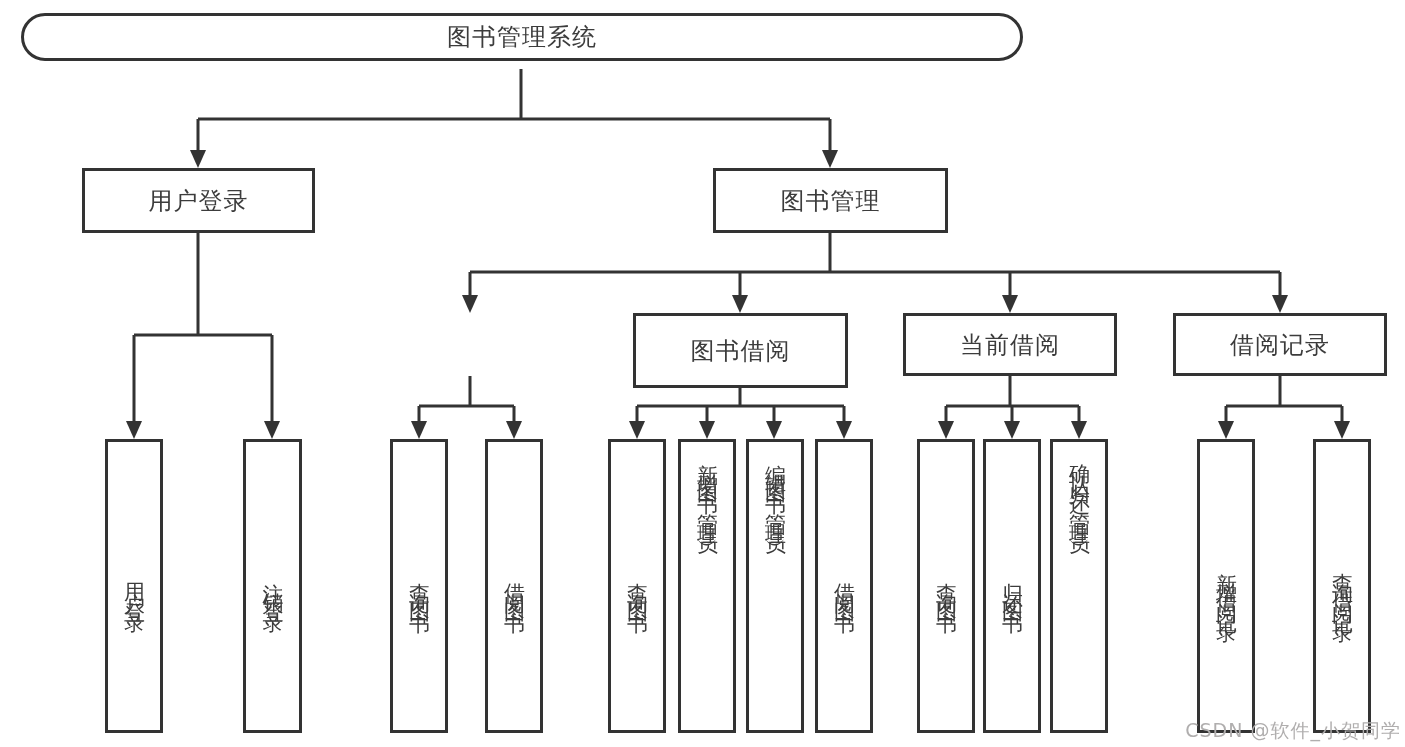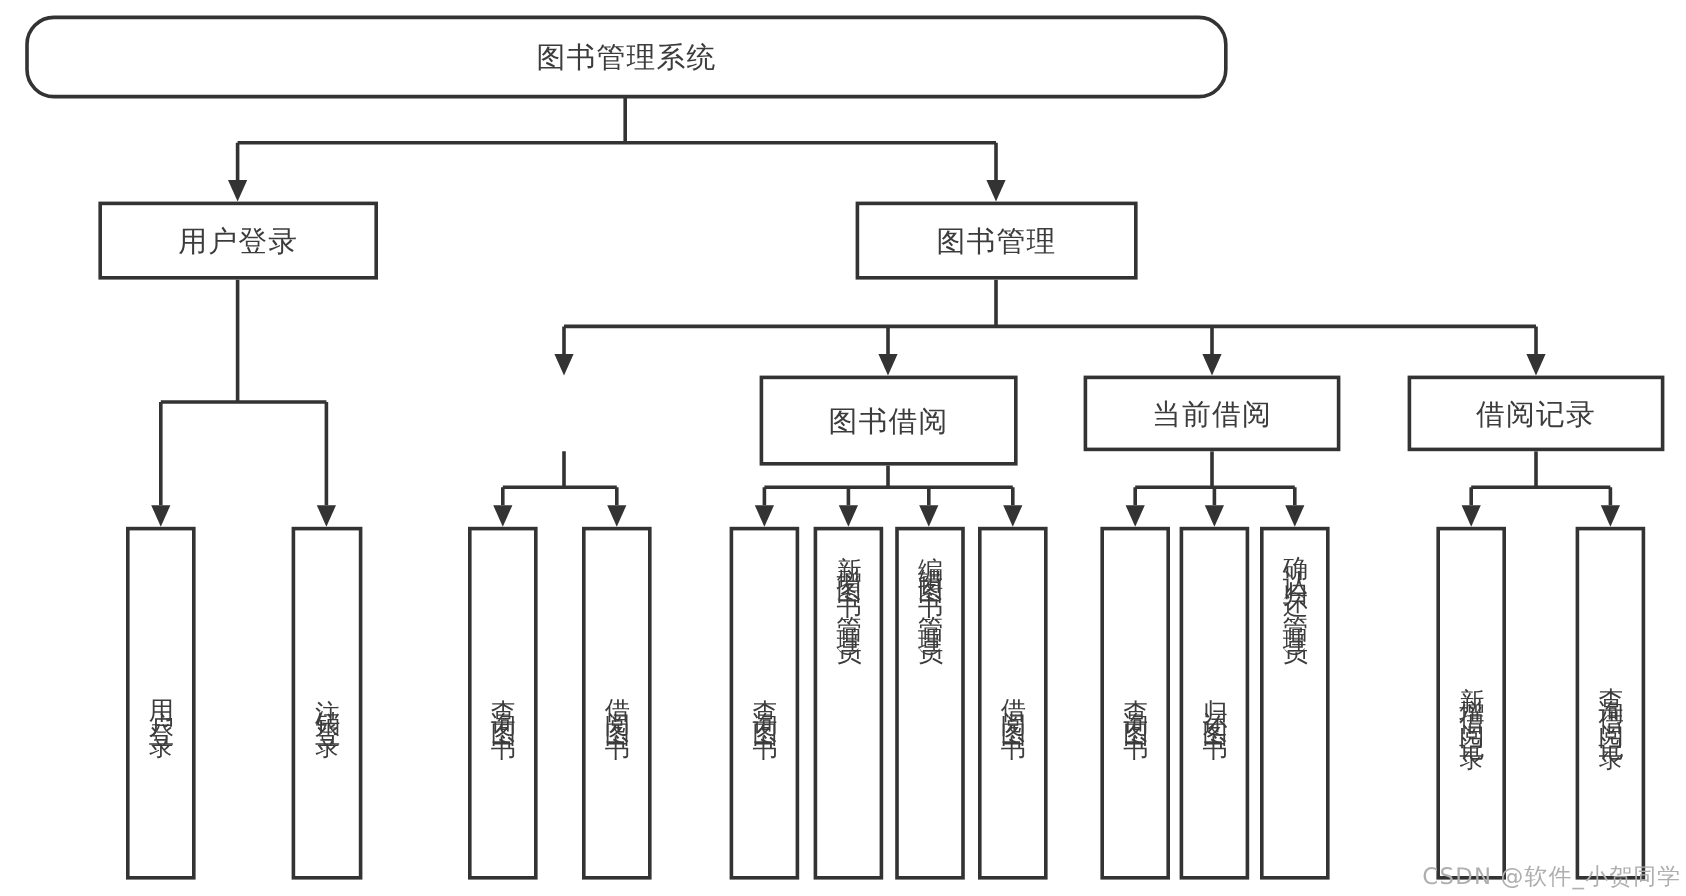--- a/index.html
+++ b/index.html
@@ -64,21 +64,21 @@
     <path d="M1010 376V406 M946 406H1079 M946 406V421 M1012 406V421 M1079 406V421"></path>
     <polygon points="938,421 954,421 946,439"></polygon>
     <polygon points="1004,421 1020,421 1012,439"></polygon>
     <polygon points="1071,421 1087,421 1079,439"></polygon>
 
     <path d="M1280 376V406 M1226 406H1342 M1226 406V421 M1342 406V421"></path>
     <polygon points="1218,421 1234,421 1226,439"></polygon>
     <polygon points="1334,421 1350,421 1342,439"></polygon>
   </svg>
 
-  <div class="hbox" style="left:21px;top:13px;width:1002px;height:69px;border-radius:24px;">图书管理系统</div>
+  <div class="hbox" style="left:21px;top:13px;width:1002px;height:48px;border-radius:24px;">图书管理系统</div>
 
   <div class="hbox" style="left:82px;top:168px;width:233px;height:65px;">用户登录</div>
   <div class="hbox" style="left:713px;top:168px;width:235px;height:65px;">图书管理</div>
 
   <div class="hbox" style="left:633px;top:313px;width:215px;height:75px;">图书借阅</div>
   <div class="hbox" style="left:903px;top:313px;width:214px;height:63px;">当前借阅</div>
   <div class="hbox" style="left:1173px;top:313px;width:214px;height:63px;">借阅记录</div>
 
   <div class="vbox" style="left:105px;top:439px;width:58px;height:294px;">
     <span>用户登录</span>

